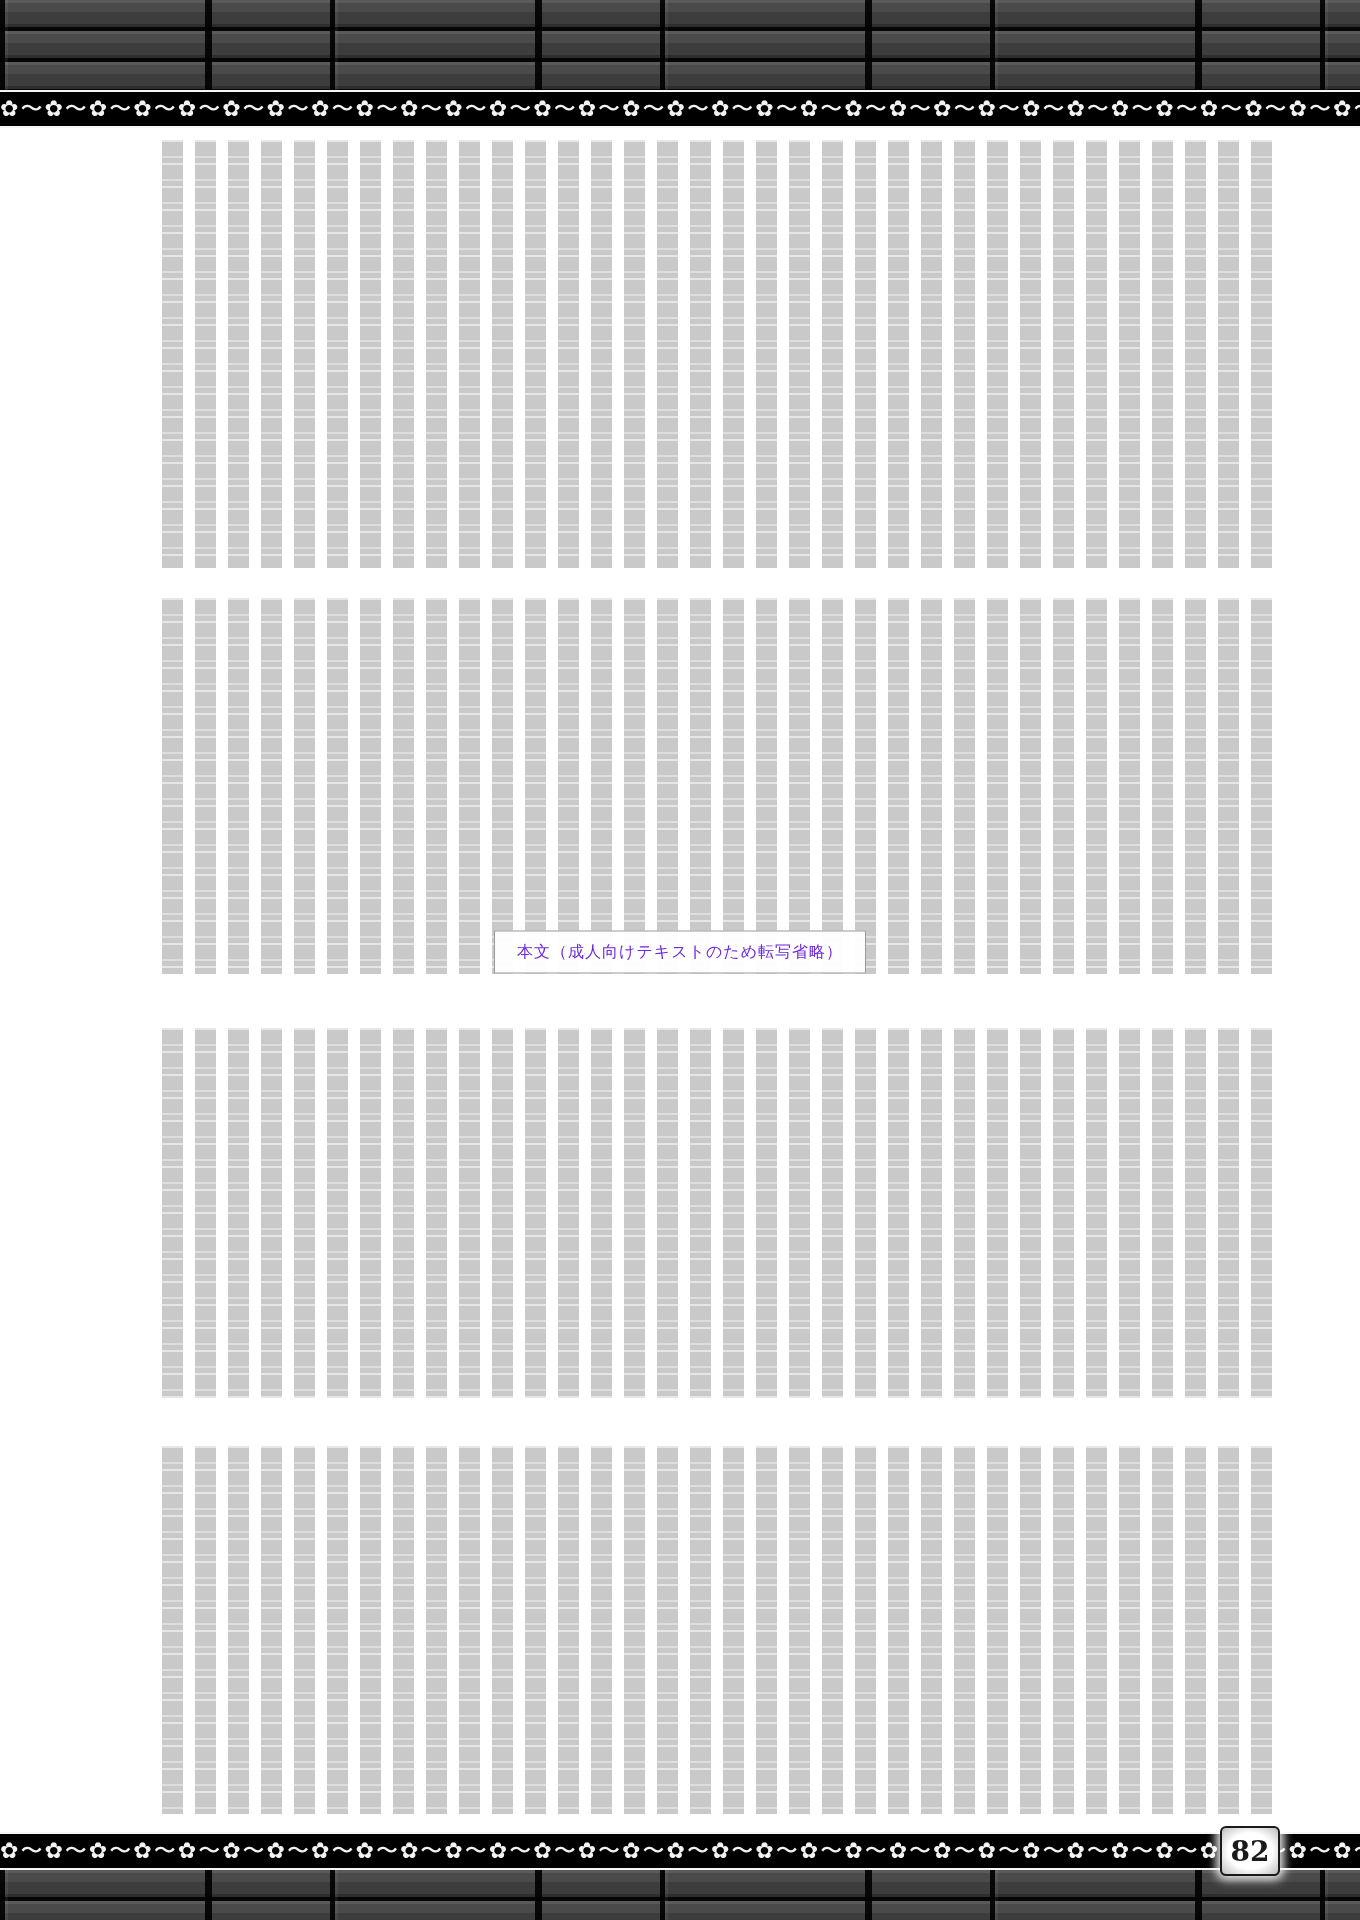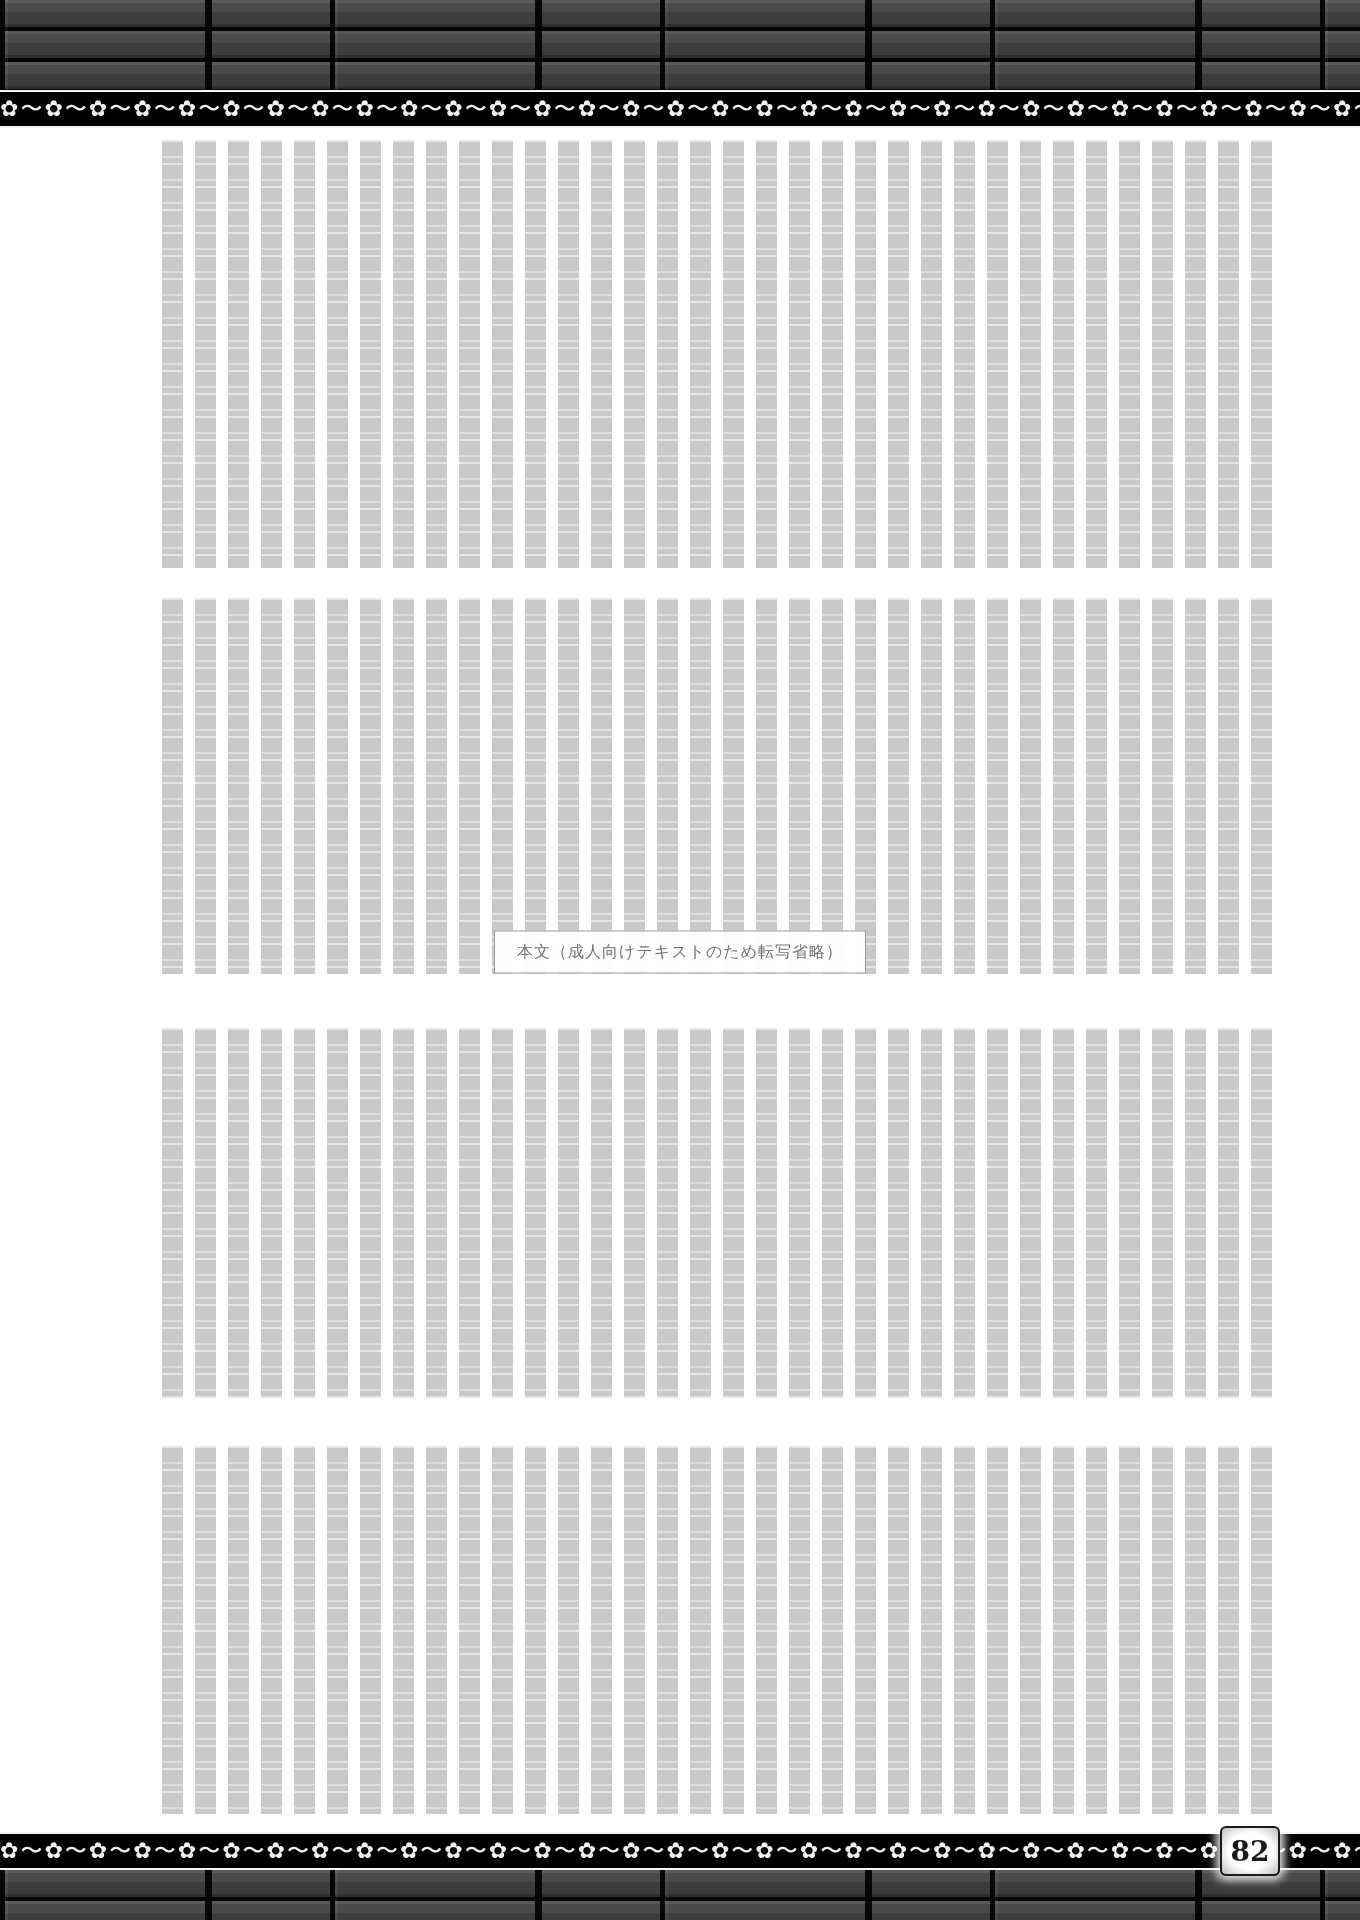--- a/index.html
+++ b/index.html
@@ -80,21 +80,21 @@
   .band-4{top:1446px;height:368px;}
 
   
   .notice{
     position:absolute;
     left:50%;top:952px;
     transform:translate(-50%,-50%);
     background:rgba(255,255,255,.96);
     border:1px solid #999;
     padding:10px 22px;
-    font-size:16px;color:#737373;
+    font-size:16px;color:#6d28d9;
     font-family:"Liberation Sans",sans-serif;
     letter-spacing:1px;
     z-index:2;
   }
 </style>
 </head>
 <body>
 
 <div class="page">
 

